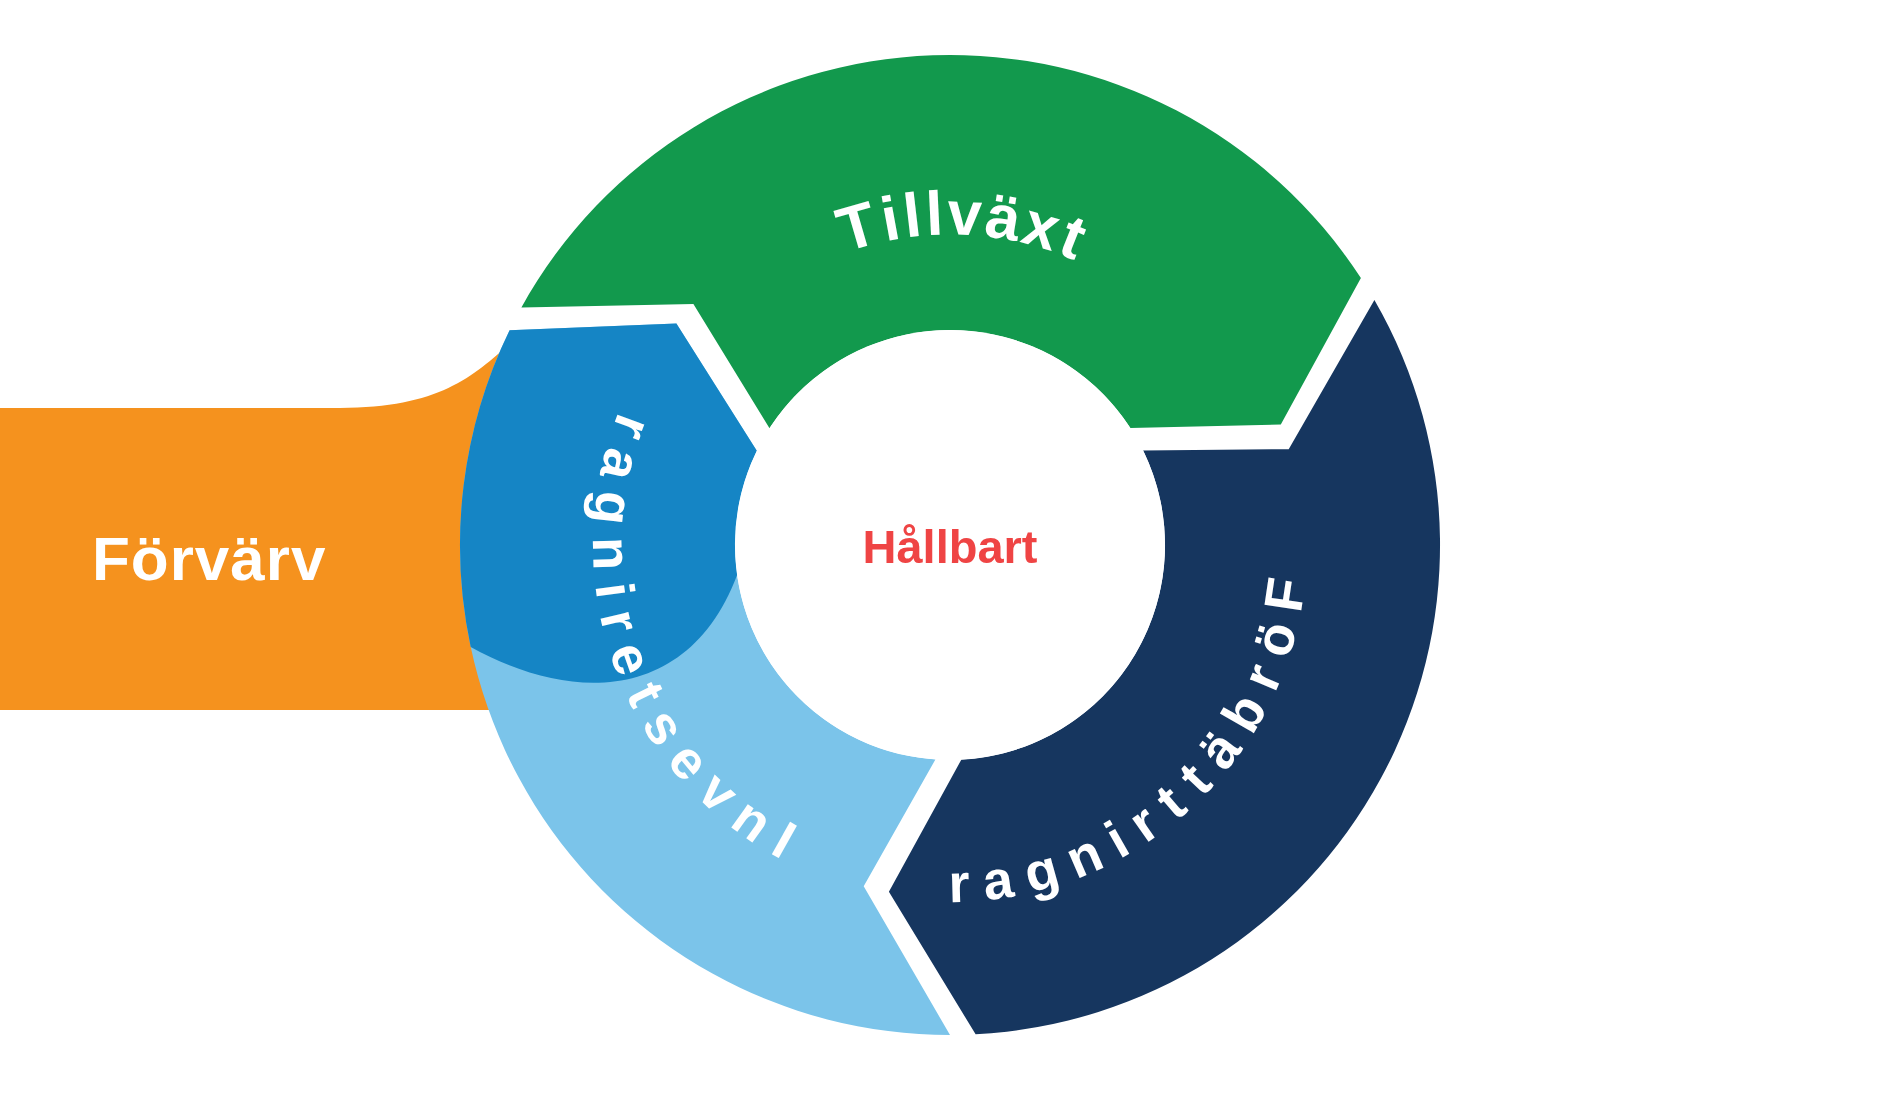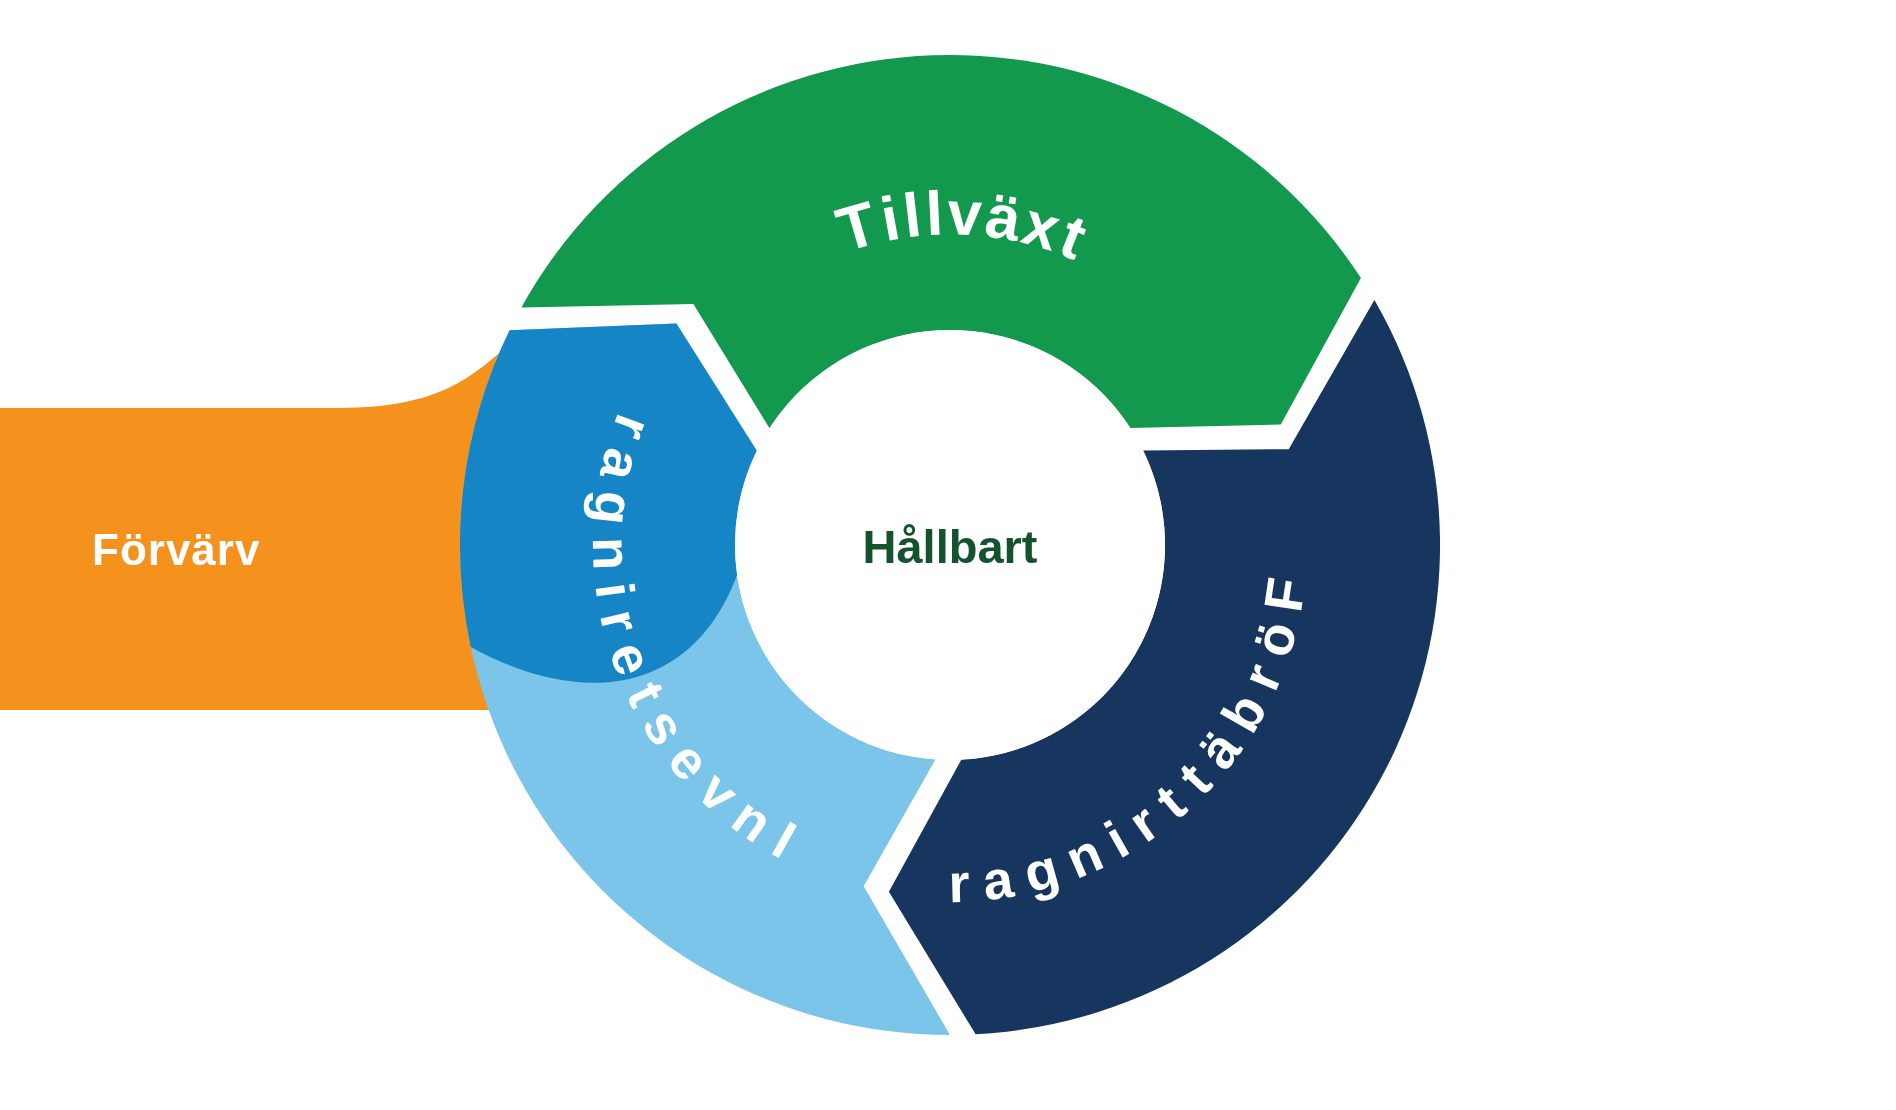--- a/index.html
+++ b/index.html
@@ -3,21 +3,21 @@
 <meta charset="utf-8">
 <style>
   html,body{margin:0;padding:0;background:#fff;}
   .stage{
     position:relative;width:1896px;height:1110px;background:#ffffff;
     overflow:hidden;font-family:"Liberation Sans","DejaVu Sans",sans-serif;
   }
   .stage svg{position:absolute;left:0;top:0;}
   .banner-label{
     position:absolute;left:92px;top:528px;
-    font-size:44px;font-weight:bold;line-height:1;letter-spacing:1px;
+    font-size:62px;font-weight:bold;line-height:1;letter-spacing:1px;
     white-space:nowrap;
   }
   .center-label{
     position:absolute;left:950px;top:547px;transform:translate(-50%,-50%);
     text-align:center;font-size:47px;font-weight:bold;line-height:1.22;
     white-space:nowrap;
   }
   .arc-char{
     font-family:"Liberation Sans","DejaVu Sans",sans-serif;
     font-weight:bold;
@@ -71,16 +71,16 @@
         <text x="0" y="0" transform="translate(615,590.2) rotate(442.3)" fill="#FFFFFF" font-size="54" text-anchor="middle" dominant-baseline="central" class="arc-char">i</text>
         <text x="0" y="0" transform="translate(612.1,553.6) rotate(448.5)" fill="#FFFFFF" font-size="54" text-anchor="middle" dominant-baseline="central" class="arc-char">n</text>
         <text x="0" y="0" transform="translate(614,508.3) rotate(456.2)" fill="#FFFFFF" font-size="54" text-anchor="middle" dominant-baseline="central" class="arc-char">g</text>
         <text x="0" y="0" transform="translate(621.7,464.8) rotate(463.7)" fill="#FFFFFF" font-size="54" text-anchor="middle" dominant-baseline="central" class="arc-char">a</text>
         <text x="0" y="0" transform="translate(633,427.6) rotate(470.3)" fill="#FFFFFF" font-size="54" text-anchor="middle" dominant-baseline="central" class="arc-char">r</text>
       </g>
     </svg>
 
   <div class="banner-label" style="color: rgb(255, 255, 255);">Förvärv</div>
 
-  <div class="center-label" style="color: #14532d;">
+  <div class="center-label" style="color: #ef4444;">
     <div>Hållbart</div>
   </div>
 </div>
 
 </body></html>

